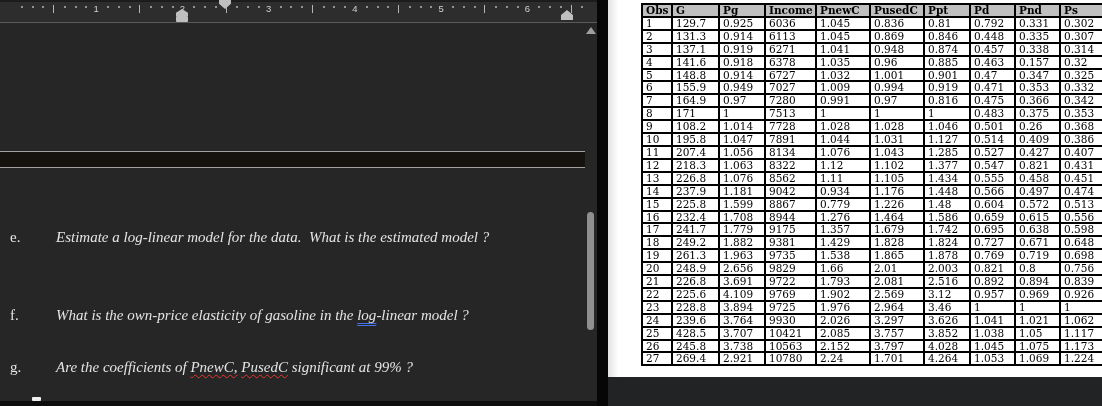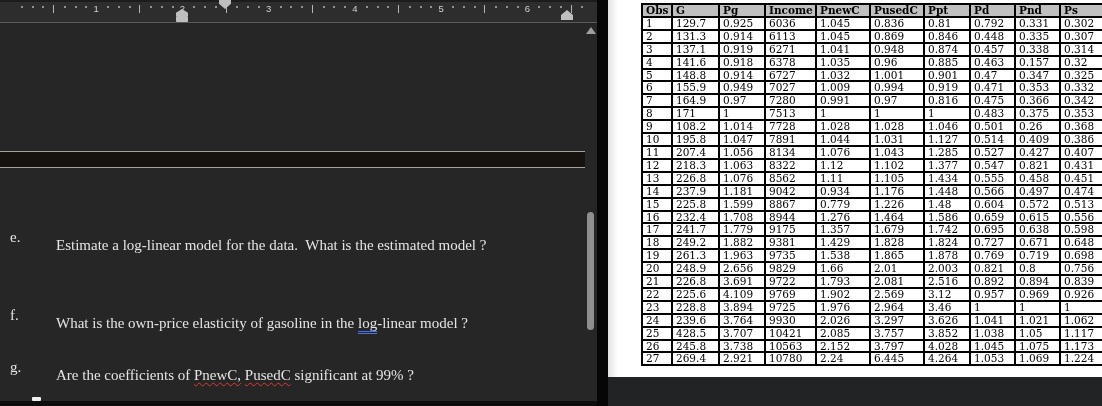--- a/index.html
+++ b/index.html
@@ -21,21 +21,21 @@
   .marker-hanging-pent{left:176px;top:9px;width:12px;height:7px;
     clip-path:polygon(50% 0,100% 55%,100% 100%,0 100%,0 55%);}
   .marker-hanging-box{left:176px;top:16px;width:12px;height:6px;border-radius:1px;}
   .marker-right{left:561px;top:10px;width:12px;height:10px;
     clip-path:polygon(50% 0,100% 50%,100% 100%,0 100%,0 50%);}
   .page-gap{position:absolute;left:0;top:128px;width:585px;height:17px;box-sizing:border-box;
     background:#16130f;border-top:1px solid #a2a2a2;border-bottom:1px solid #a2a2a2;}
   .doc-body{position:absolute;left:0;top:23px;width:584px;height:378px;}
   .q-line{position:absolute;left:0;width:580px;font:15px/16px "Liberation Serif",serif;color:#e4e4e4;white-space:pre;}
   .q-label{position:absolute;left:10px;top:0;}
-  .q-text{position:absolute;left:56px;top:8px;}
+  .q-text{position:absolute;left:56px;top:0;font-style:italic;}
   .mark-grammar{text-decoration:underline double #4472e8;text-decoration-thickness:1px;text-underline-offset:3px;}
   .mark-spelling{text-decoration:underline wavy #e0392e;text-decoration-thickness:1px;text-underline-offset:2px;}
   .v-scrollbar{position:absolute;left:584px;top:23px;width:13px;height:378px;}
   .scroll-up-arrow{position:absolute;left:2px;top:4px;width:0;height:0;
     border-left:5px solid transparent;border-right:5px solid transparent;border-bottom:7px solid #9f9f9f;}
   .scroll-thumb{position:absolute;left:3px;top:189px;width:7px;height:118px;border-radius:4px;background:#8f8f8f;}
   .editor-bottom-strip{position:absolute;left:0;top:401px;width:597px;height:5px;background:#0d0d0d;}
   .pointer-artifact{position:absolute;left:32px;top:374px;width:9px;height:4px;background:#efefef;border-radius:1px;}
   
   .pane-divider{position:absolute;left:597px;top:0;width:11px;height:406px;background:#060606;}
@@ -482,21 +482,21 @@
             <td>1.045</td>
             <td>1.075</td>
             <td>1.173</td>
           </tr>
           <tr>
             <td>27</td>
             <td>269.4</td>
             <td>2.921</td>
             <td>10780</td>
             <td>2.24</td>
-            <td>6.445</td>
+            <td>1.701</td>
             <td>4.264</td>
             <td>1.053</td>
             <td>1.069</td>
             <td>1.224</td>
           </tr>
         </tbody>
     </table>
   </div>
 </div>
 

